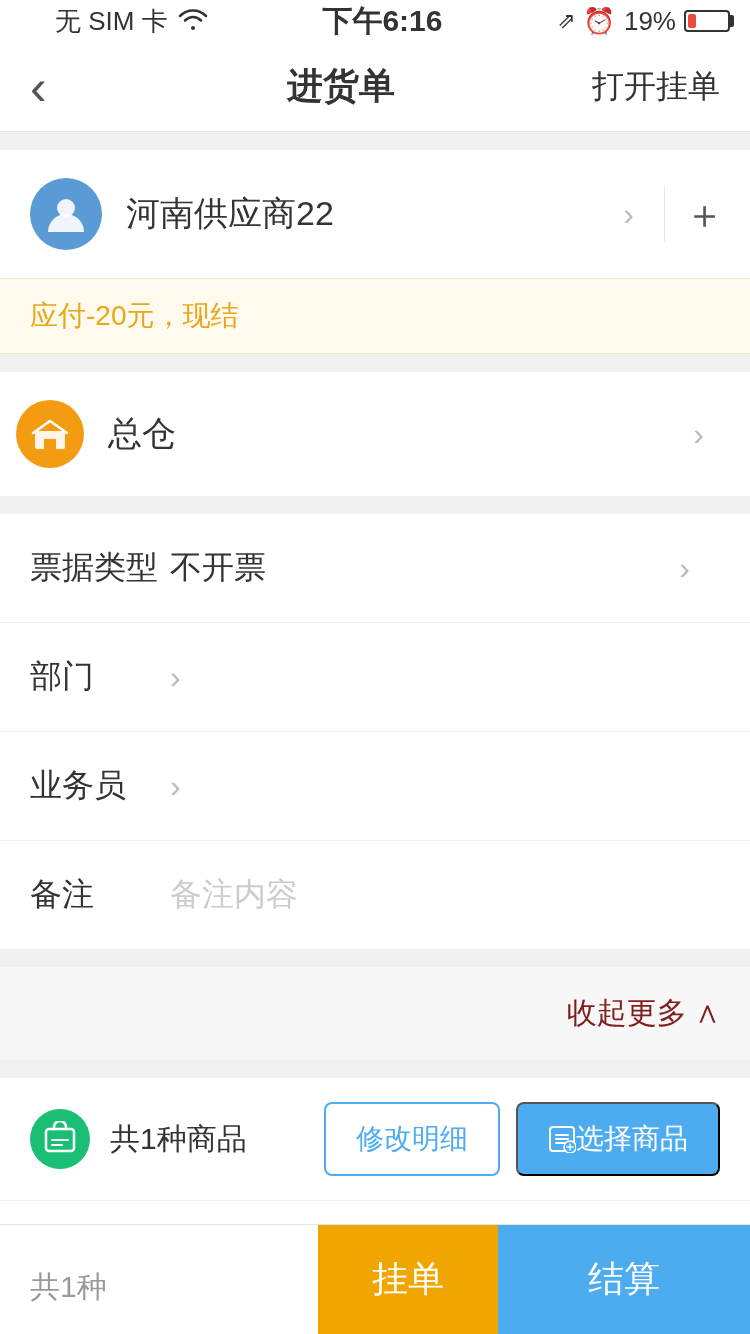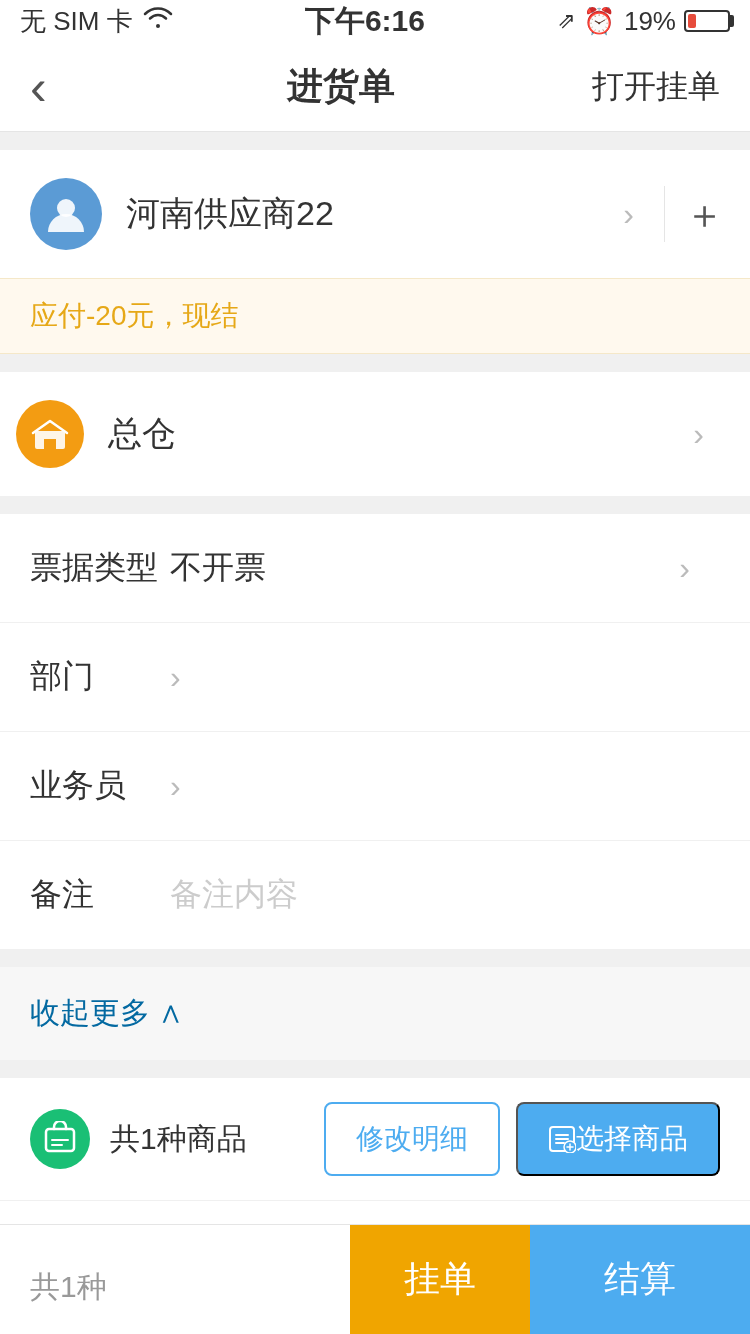--- a/index.html
+++ b/index.html
@@ -18,21 +18,21 @@
     .status-bar {
       height: 42px;
       background: #fff;
       display: flex;
       align-items: center;
       justify-content: space-between;
       padding: 0 20px;
       font-size: 26px;
       color: #333;
     }
-    .status-left { display: flex; gap: 10px; }
+    .status-left { display: flex; align-items: center; gap: 10px; margin-left: 35px; }
     .status-center { font-weight: 600; font-size: 30px; }
     .status-right { display: flex; align-items: center; gap: 8px; font-size: 26px; }
     .battery-icon {
       width: 46px; height: 22px;
       border: 2px solid #333;
       border-radius: 4px;
       position: relative;
       display: inline-flex;
       align-items: center;
       padding: 2px;
@@ -182,24 +182,24 @@
       font-size: 32px;
       color: #333;
     }
     .form-placeholder {
       color: #ccc;
     }
 
     
     .collapse-row {
       background: #f7f7f7;
-      text-align: left;
+      text-align: right;
       padding: 26px 30px;
       font-size: 30px;
-      color: #0369a1;
+      color: #7f1d1d;
       cursor: pointer;
       margin-bottom: 18px;
     }
 
     
     .product-header {
       display: flex;
       align-items: center;
       padding: 24px 30px;
       background: #fff;
@@ -292,21 +292,21 @@
     .btn-hang {
       width: 180px;
       height: 110px;
       background: #f0a500;
       color: #fff;
       font-size: 36px;
       display: flex; align-items: center; justify-content: center;
       cursor: pointer;
     }
     .btn-checkout {
-      width: 220px;
+      width: 252px;
       height: 110px;
       background: #4dacf0;
       color: #fff;
       font-size: 36px;
       display: flex; align-items: center; justify-content: center;
       cursor: pointer;
     }
   </style>
 </head>
 <body>

